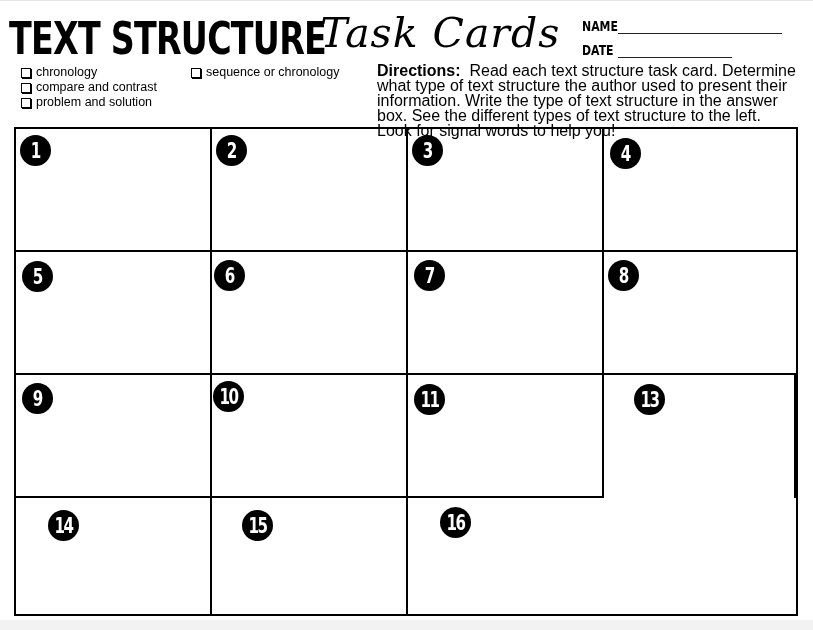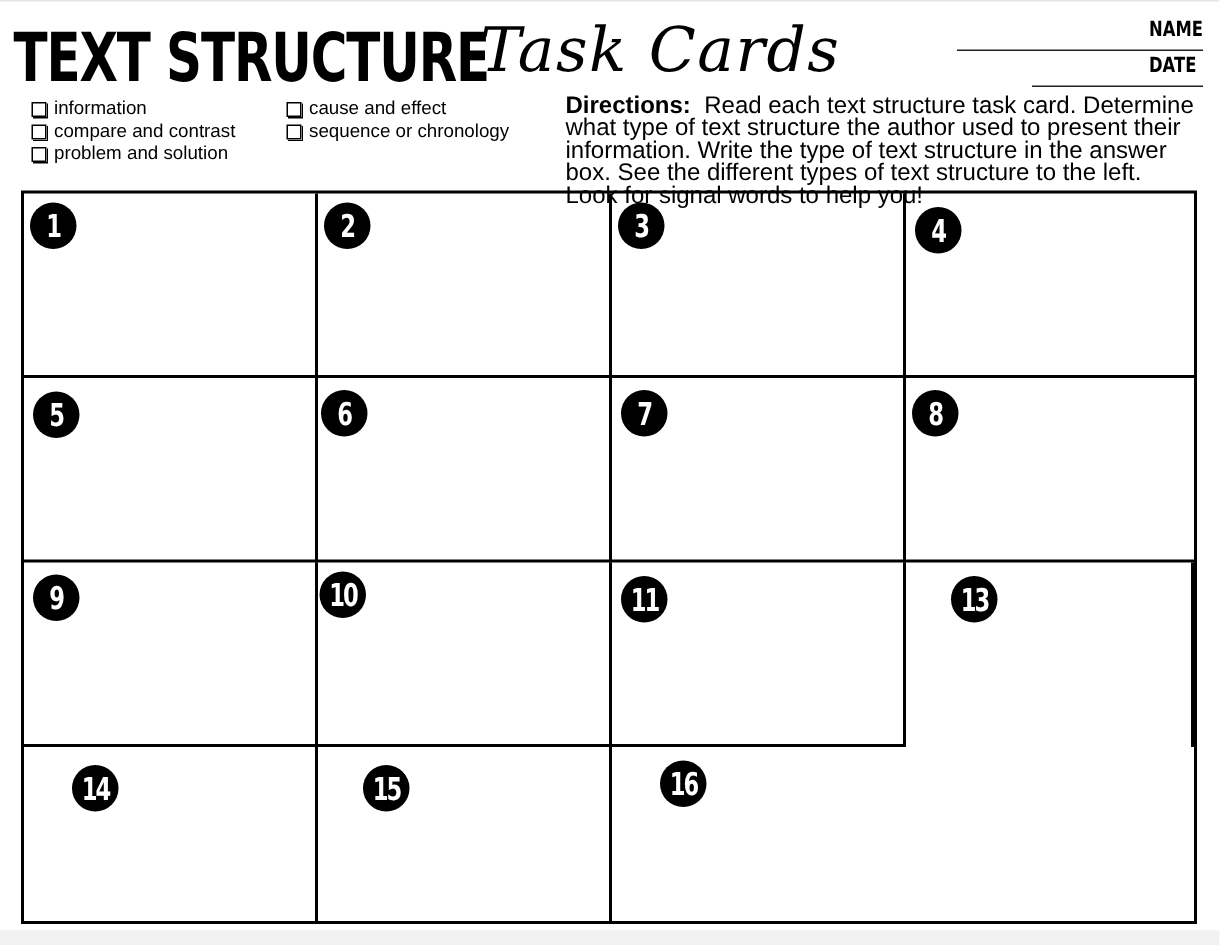--- a/index.html
+++ b/index.html
@@ -37,21 +37,21 @@
     font-style: italic;
     font-size: 41px;
     line-height: 50px;
     white-space: nowrap;
     letter-spacing: 1px;
   }
   .name-date {
     position: absolute; left: 582px; top: 12px; width: 220px;
   }
   .nd-row {
-    display: flex; align-items: flex-end; height: 22px; margin-bottom: 2px; flex-direction: column;
+    display: flex; align-items: flex-end; height: 22px; margin-bottom: 2px;
   }
   .nd-label {
     font-family: "DejaVu Sans", sans-serif; font-weight: bold;
     font-size: 14px; transform: scaleX(0.78); transform-origin: left bottom;
     display: inline-block; width: 36px; white-space: nowrap;
   }
   .nd-line { border-bottom: 1px solid #222; height: 16px; margin-left: 0; }
   .nd-row.name .nd-line { width: 164px; }
   .nd-row.date .nd-line { width: 114px; }
 
@@ -114,36 +114,32 @@
   <div class="nd-row date">
     <span class="nd-label">DATE</span>
     <span class="nd-line"></span>
   </div>
 </div>
 
 <div class="types">
   <div class="col c1">
     <div class="type-item">
       <span class="cb"></span>
-      <span>information</span>
+      <span>chronology</span>
     </div>
     <div class="type-item">
       <span class="cb"></span>
       <span>compare and contrast</span>
     </div>
     <div class="type-item">
       <span class="cb"></span>
       <span>problem and solution</span>
     </div>
   </div>
   <div class="col c2">
-    <div class="type-item">
-      <span class="cb"></span>
-      <span>cause and effect</span>
-    </div>
     <div class="type-item">
       <span class="cb"></span>
       <span>sequence or chronology</span>
     </div>
   </div>
 </div>
 
 <div class="directions">
   <b>Directions:</b>&nbsp;
   <span>Read each text structure task card.  Determine what type of text structure the author used to present their information.  Write the type of text structure in the answer box. See the different types of text structure to the left.  Look for signal words to help you!</span>

